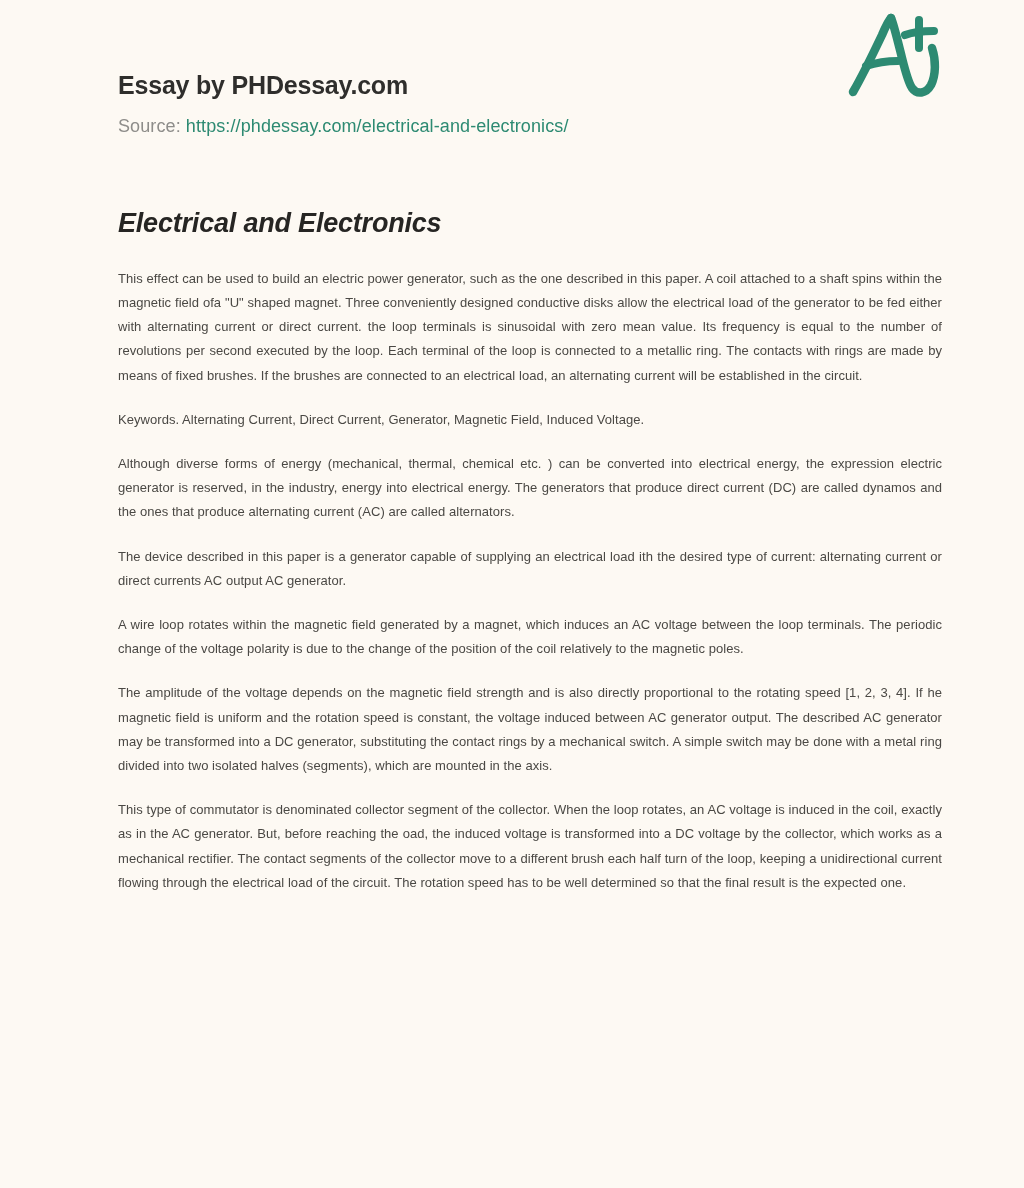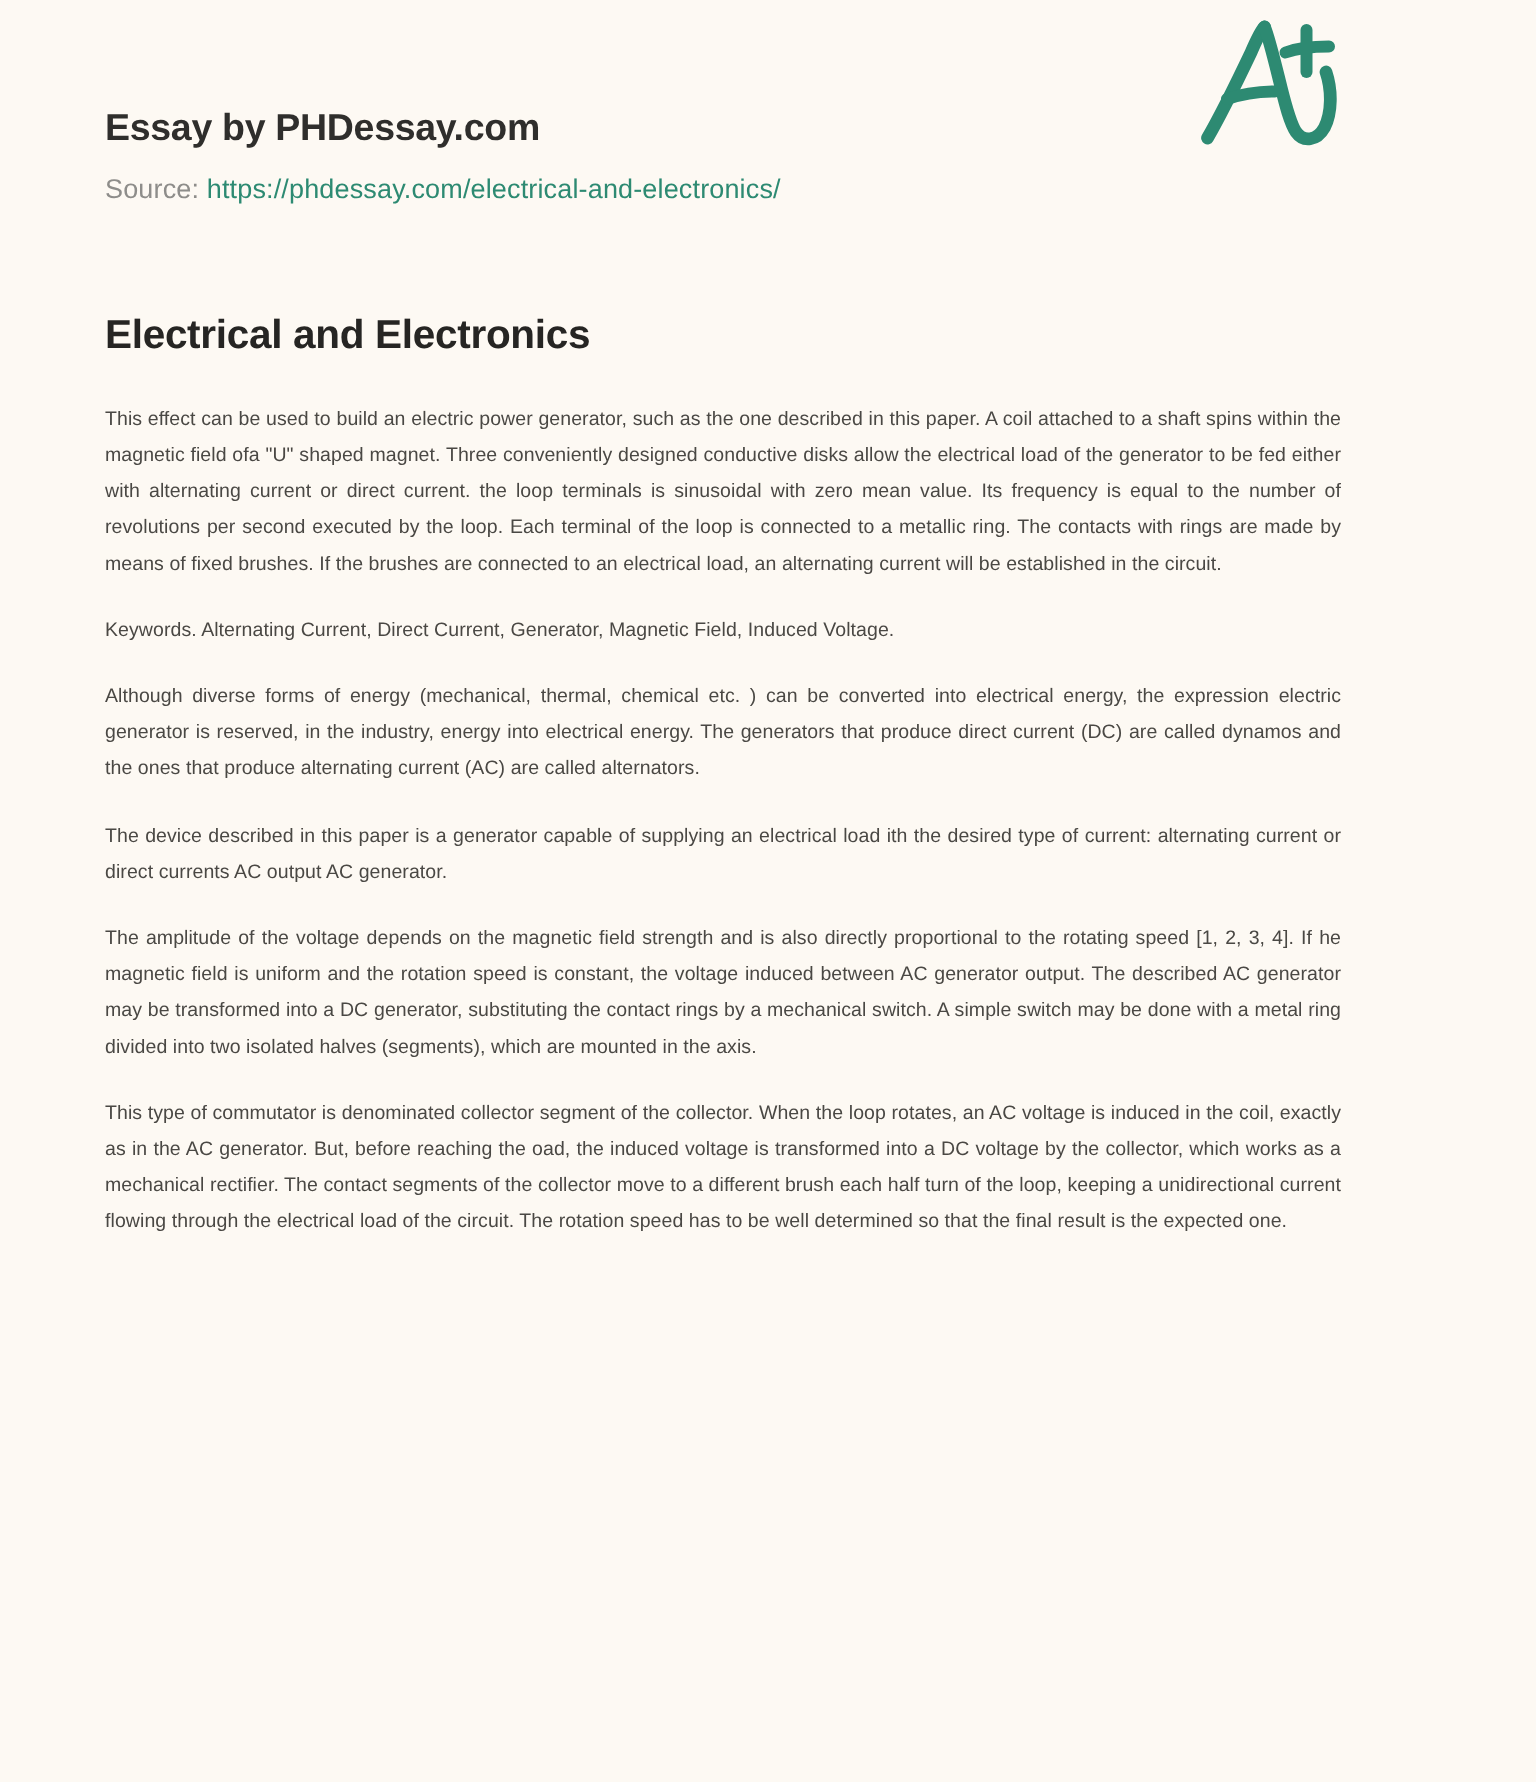--- a/index.html
+++ b/index.html
@@ -16,20 +16,21 @@
     position: relative;
     color: #3b3a38;
   }
 
   .page {
     position: relative;
     width: 964px;
     height: 1188px;
     box-sizing: border-box;
     padding: 0 70px;
+    margin-left: 48px;
   }
 
   
   .header {
     position: relative;
     padding-top: 70px;
     height: 120px;
     box-sizing: border-box;
   }
   .brand-title {
@@ -66,20 +67,21 @@
 
   
   .doc-title {
     margin: 0;
     padding-top: 87px;
     font-size: 27px;
     font-weight: bold;
     color: #262523;
     letter-spacing: -0.2px;
     line-height: 1.25;
+    font-style: italic;
   }
 
   
   .body-content {
     padding-top: 26px;
   }
   .para {
     margin: 0 0 20px 0;
     font-size: 13px;
     line-height: 24.2px;
@@ -126,17 +128,18 @@
     </div>
   </div>
 
   <h2 class="doc-title">Electrical and Electronics</h2>
 
   <div class="body-content">
     <p class="para">This effect can be used to build an electric power generator, such as the one described in this paper. A coil attached to a shaft spins within the magnetic field ofa "U" shaped magnet. Three conveniently designed conductive disks allow the electrical load of the generator to be fed either with alternating current or direct current. the loop terminals is sinusoidal with zero mean value. Its frequency is equal to the number of revolutions per second executed by the loop. Each terminal of the loop is connected to a metallic ring. The contacts with rings are made by means of fixed brushes. If the brushes are connected to an electrical load, an alternating current will be established in the circuit.</p>
     <p class="para">Keywords. Alternating Current, Direct Current, Generator, Magnetic Field, Induced Voltage.</p>
     <p class="para">Although diverse forms of energy (mechanical, thermal, chemical etc. ) can be converted into electrical energy, the expression electric generator is reserved, in the industry, energy into electrical energy. The generators that produce direct current (DC) are called dynamos and the ones that produce alternating current (AC) are called alternators.</p>
     <p class="para">The device described in this paper is a generator capable of supplying an electrical load ith the desired type of current: alternating current or direct currents AC output AC generator.</p>
+    <p class="para">A wire loop rotates within the magnetic field generated by a magnet, which induces an AC voltage between the loop terminals. The periodic change of the voltage polarity is due to the change of the position of the coil relatively to the magnetic poles.</p>
     <p class="para">The amplitude of the voltage depends on the magnetic field strength and is also directly proportional to the rotating speed [1, 2, 3, 4]. If he magnetic field is uniform and the rotation speed is constant, the voltage induced between AC generator output. The described AC generator may be transformed into a DC generator, substituting the contact rings by a mechanical switch. A simple switch may be done with a metal ring divided into two isolated halves (segments), which are mounted in the axis.</p>
     <p class="para">This type of commutator is denominated collector segment of the collector. When the loop rotates, an AC voltage is induced in the coil, exactly as in the AC generator. But, before reaching the oad, the induced voltage is transformed into a DC voltage by the collector, which works as a mechanical rectifier. The contact segments of the collector move to a different brush each half turn of the loop, keeping a unidirectional current flowing through the electrical load of the circuit. The rotation speed has to be well determined so that the final result is the expected one.</p>
   </div>
 
 </div>
 
 </body></html>

